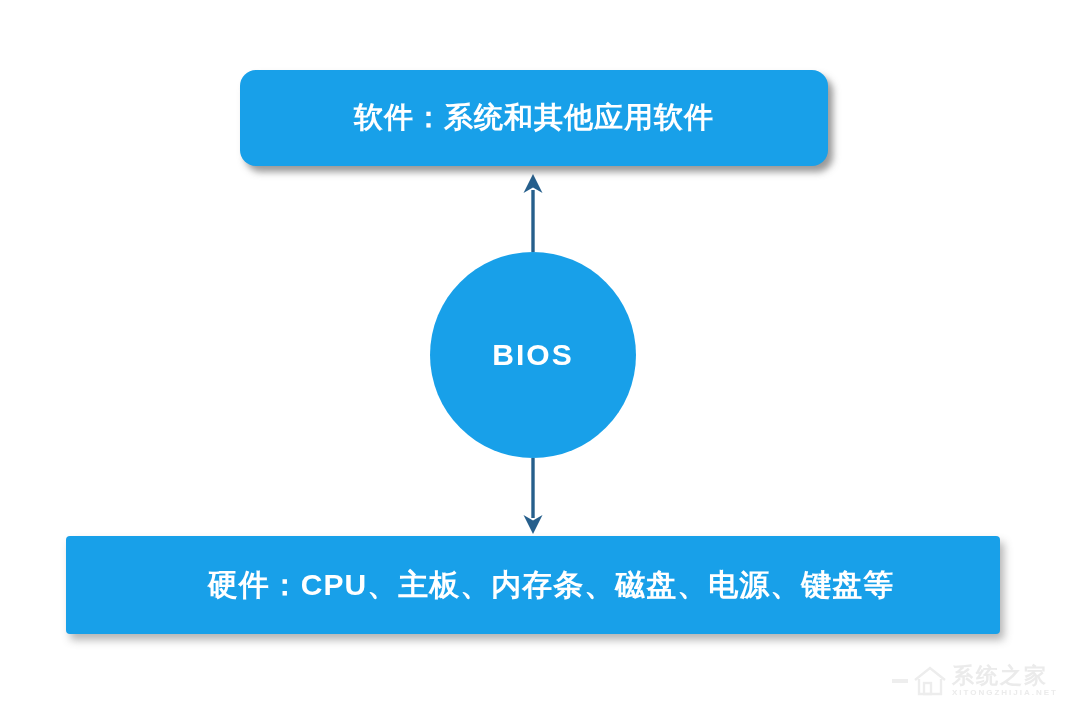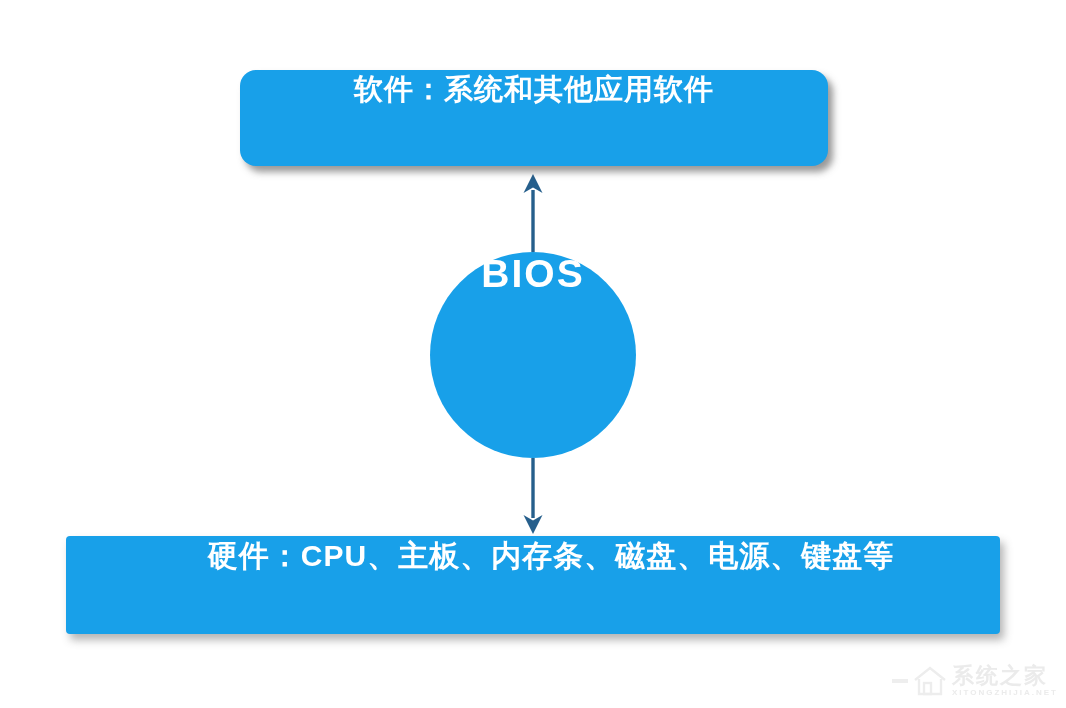--- a/index.html
+++ b/index.html
@@ -11,21 +11,21 @@
   .canvas {
     position: relative;
     width: 1066px;
     height: 708px;
     background: #ffffff;
     overflow: hidden;
   }
   .node {
     position: absolute;
     display: flex;
-    align-items: flex-start;
+    align-items: center;
     justify-content: center;
     background: #18a0e9;
     color: #ffffff;
     text-align: center;
     box-sizing: border-box;
   }
   .software-box {
     left: 240px;
     top: 70px;
     width: 588px;
@@ -35,21 +35,21 @@
     font-size: 29px;
     font-weight: 700;
     letter-spacing: 1px;
   }
   .bios-circle {
     left: 430px;
     top: 252px;
     width: 206px;
     height: 206px;
     border-radius: 50%;
-    font-size: 39px;
+    font-size: 30px;
     font-weight: 600;
     letter-spacing: 2px;
   }
   .hardware-box {
     left: 66px;
     top: 536px;
     width: 934px;
     height: 98px;
     border-radius: 4px;
     box-shadow: 4px 6px 9px rgba(90, 90, 90, 0.45);

